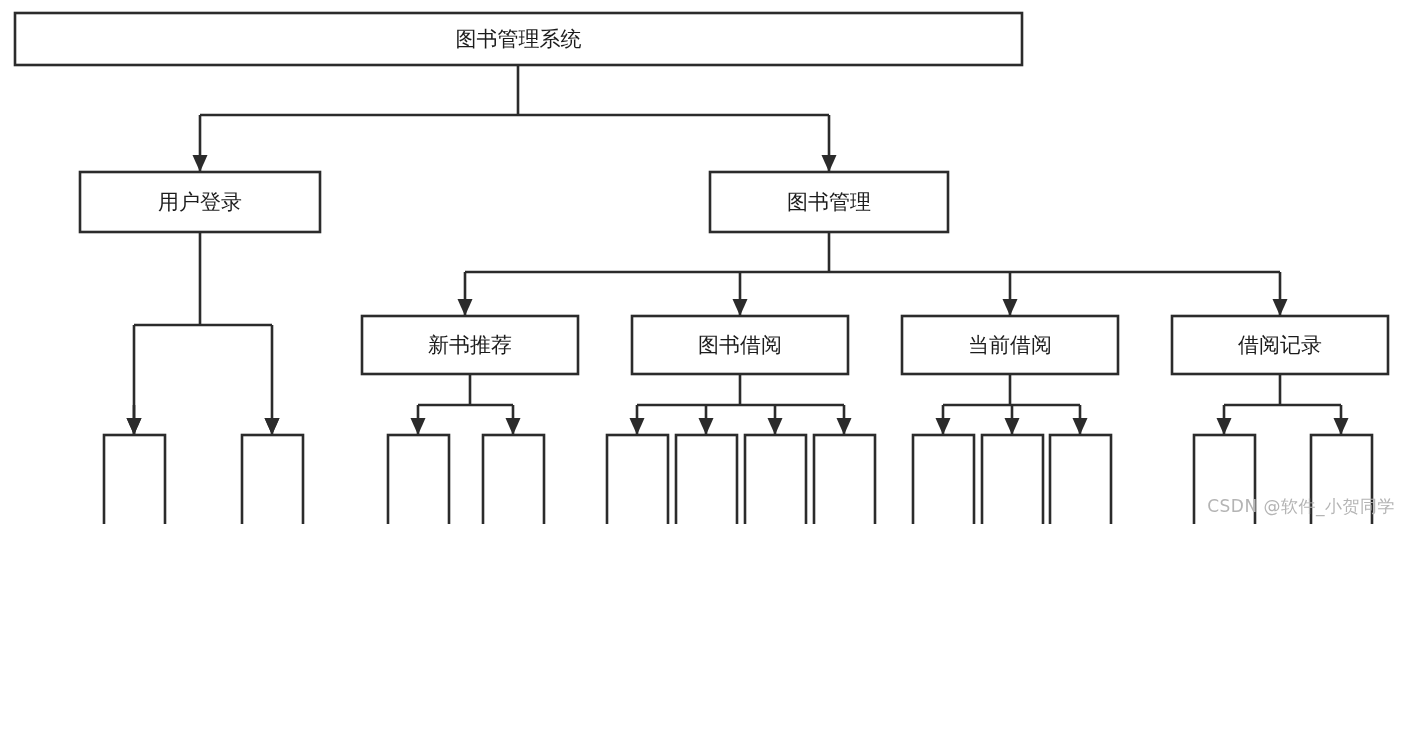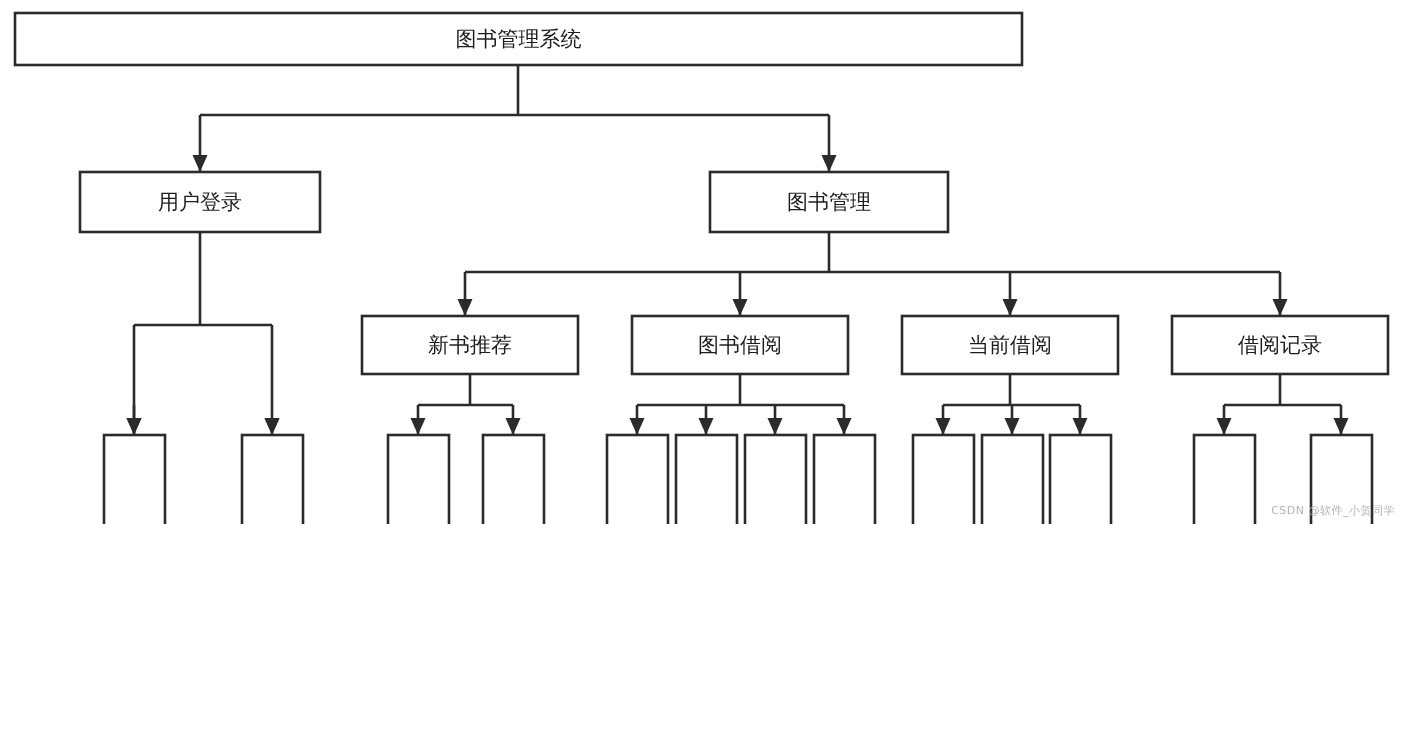--- a/index.html
+++ b/index.html
@@ -60,21 +60,21 @@
     line-height: 1.18;
     letter-spacing: 2px;
     color: #1c1c1c;
     white-space: nowrap;
   }
   .watermark {
     position: absolute;
     right: 10px;
     bottom: 6px;
     font-family: "DejaVu Sans", "Liberation Sans", sans-serif;
-    font-size: 11px;
+    font-size: 17px;
     color: #b4b4b4;
     letter-spacing: 0.5px;
     white-space: nowrap;
   }
 </style>
 </head>
 <body>
 
 <div id="diagram-root">
 

